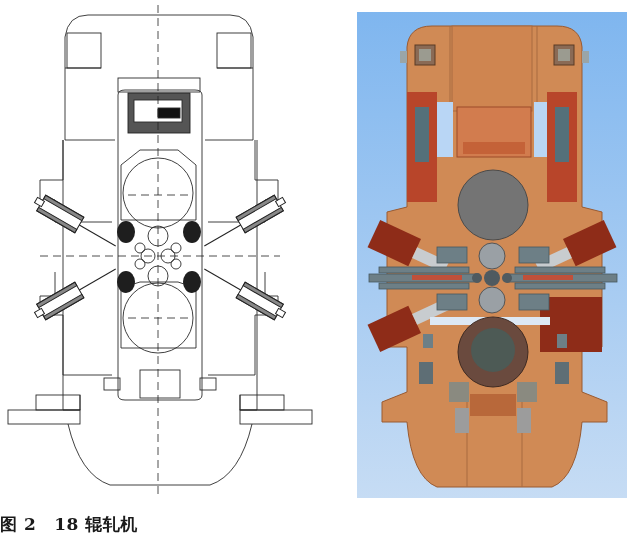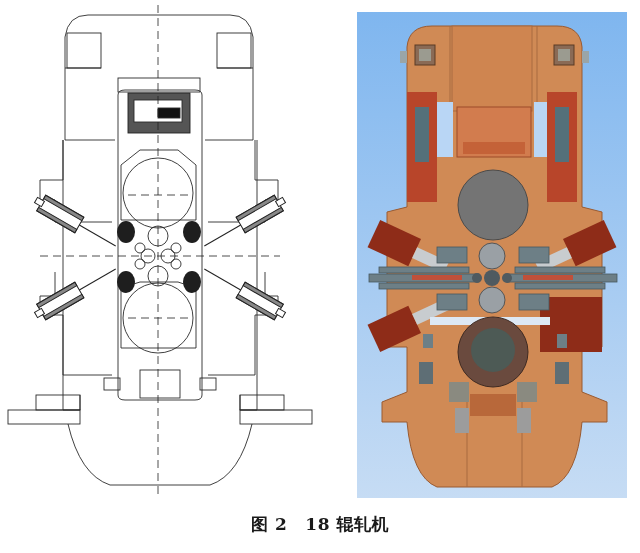--- a/index.html
+++ b/index.html
@@ -1,20 +1,20 @@
 <!DOCTYPE html>
 <html><head>
 <meta charset="utf-8">
 <style>
   html, body { margin:0; padding:0; background:#ffffff; }
   body { width:640px; height:553px; position:relative; overflow:hidden; font-family:"DejaVu Serif", serif; }
   .fig { position:absolute; }
   #left-drawing { left:0; top:0; width:320px; height:505px; }
   #right-render { left:357px; top:12px; width:270px; height:486px; }
-  #caption { position:absolute; left:0; width:640px; top:513px; text-align:center; font-size:17px; font-weight:bold; color:#1a1a1a; font-family:"DejaVu Serif", serif; letter-spacing:0.5px; }
+  #caption { position:absolute; left:0; width:640px; top:513px; text-align:left; font-size:17px; font-weight:bold; color:#1a1a1a; font-family:"DejaVu Serif", serif; letter-spacing:0.5px; }
   #caption .num { margin-right:18px; }
 </style>
 </head>
 <body>
 
 <svg id="left-drawing" class="fig" viewBox="0 0 320 505" xmlns="http://www.w3.org/2000/svg">
   <g fill="none" stroke="#2a2a2a" stroke-width="0.9">
 
     <path d="M65,37 Q68,15 88,15 L230,15 Q250,15 253,37 L253,140"></path>
     <path d="M65,37 L65,140"></path>

